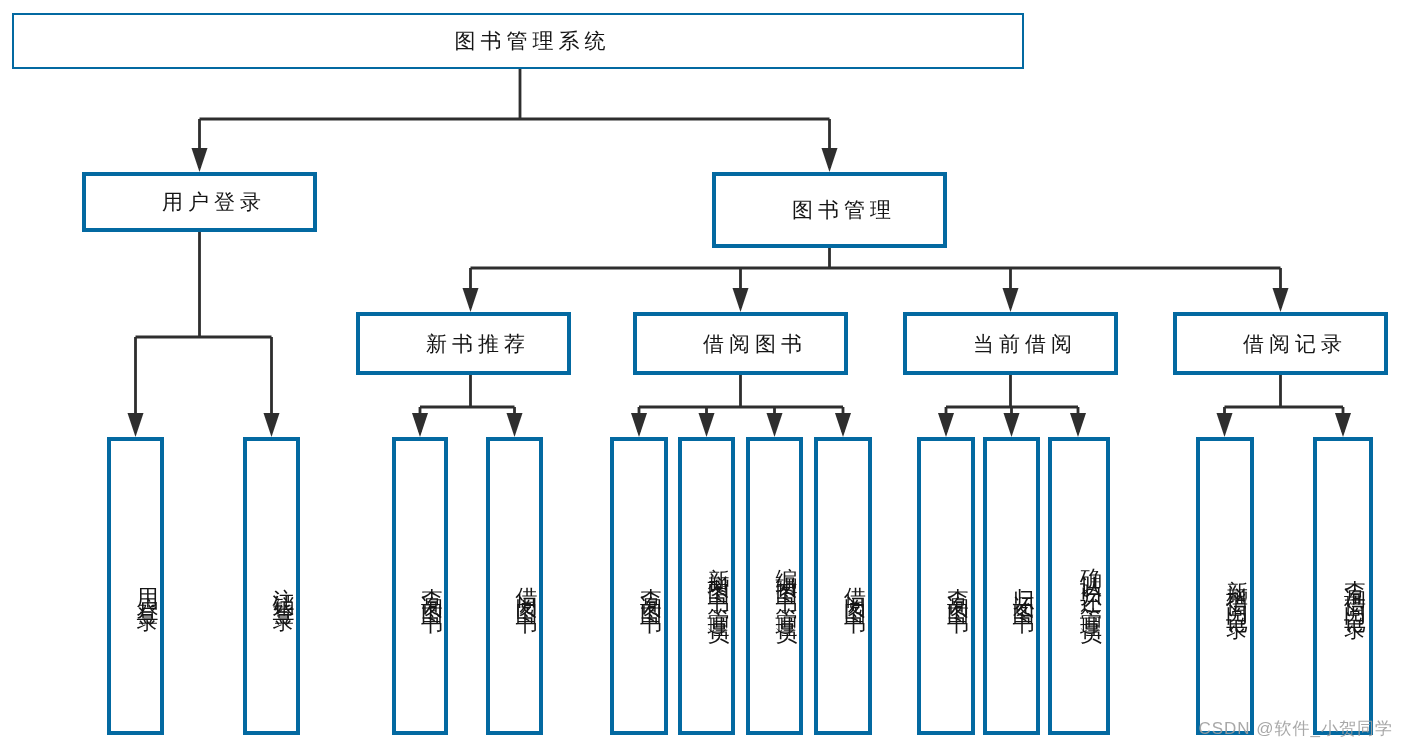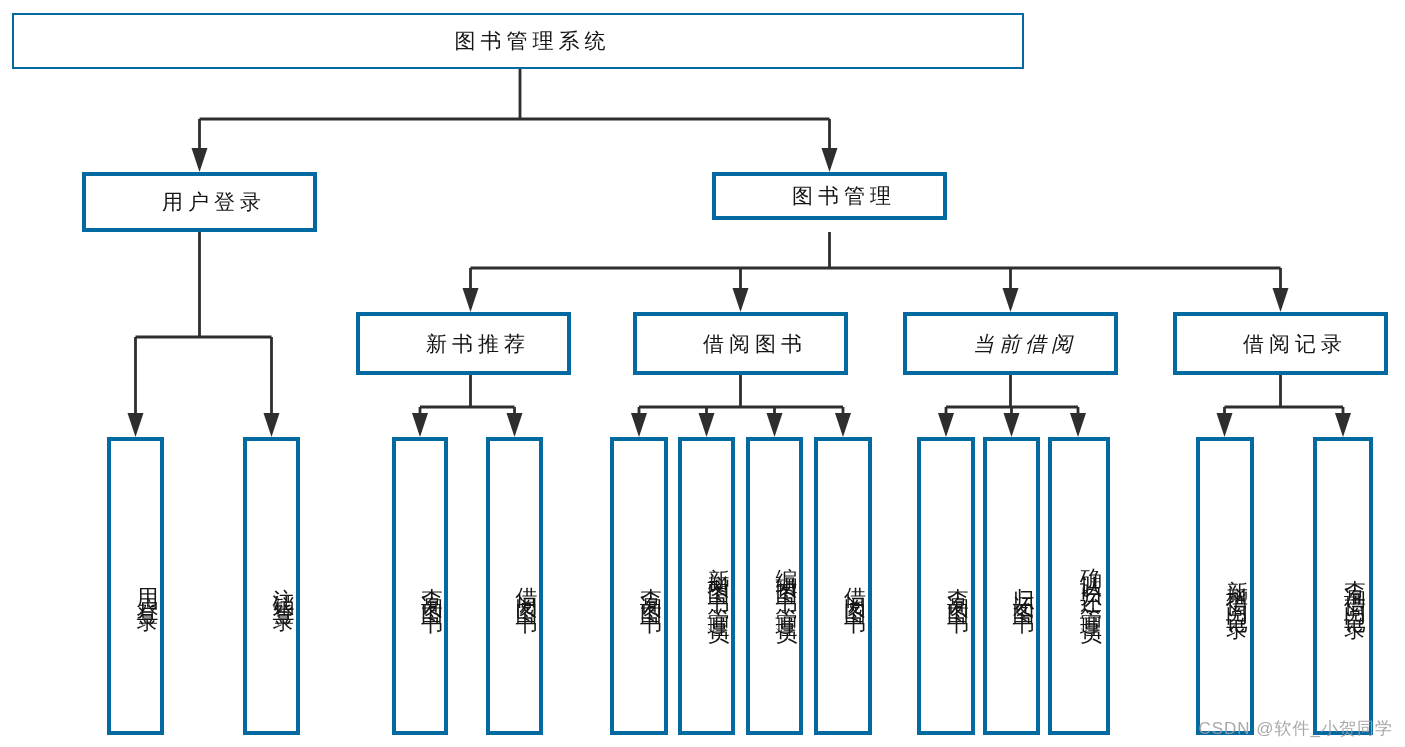--- a/index.html
+++ b/index.html
@@ -107,31 +107,31 @@
     </g>
   </svg>
 
   <div class="box h root" style="left:12px; top:13px; width:1012px; height:56px;">
     <span class="lbl">图书管理系统</span>
   </div>
 
   <div class="box h" style="left:82px; top:172px; width:235px; height:60px;">
     <span class="lbl">用户登录</span>
   </div>
-  <div class="box h" style="left:712px; top:172px; width:235px; height:48px;">
+  <div class="box h" style="left:712px; top:172px; width:235px; height:76px;">
     <span class="lbl">图书管理</span>
   </div>
 
   <div class="box h" style="left:356px; top:312px; width:215px; height:63px;">
     <span class="lbl">新书推荐</span>
   </div>
   <div class="box h" style="left:633px; top:312px; width:215px; height:63px;">
     <span class="lbl">借阅图书</span>
   </div>
-  <div class="box h" style="left:903px; top:312px; width:215px; height:63px;font-style:italic;">
+  <div class="box h" style="left:903px; top:312px; width:215px; height:63px;">
     <span class="lbl">当前借阅</span>
   </div>
   <div class="box h" style="left:1173px; top:312px; width:215px; height:63px;">
     <span class="lbl">借阅记录</span>
   </div>
 
   <div class="box v" style="left:107px; top:437px; width:57px; height:298px;">
     <span class="lbl">用户登录</span>
   </div>
   <div class="box v" style="left:243px; top:437px; width:57px; height:298px;">

